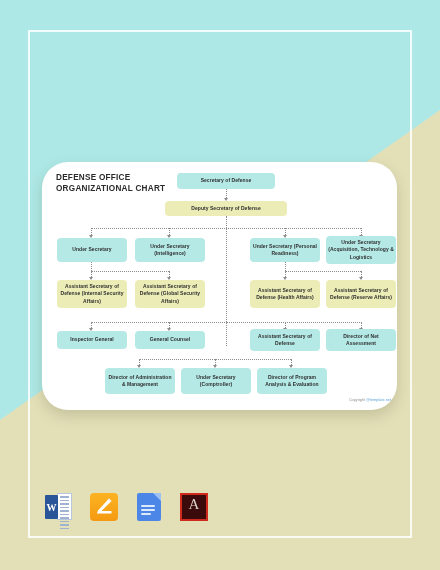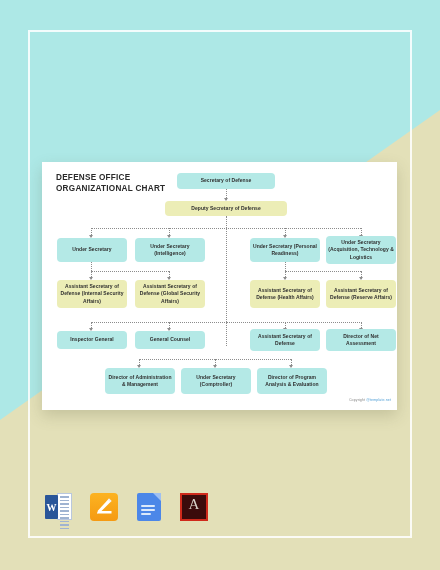--- a/index.html
+++ b/index.html
@@ -43,20 +43,21 @@
 
   
   #card {
     position: absolute;
     left: 42px;
     top: 162px;
     width: 355px;
     height: 248px;
     background: #ffffff;
     box-shadow: 0 6px 14px rgba(90,90,60,0.22);
+    border-radius: 26px;
   }
 
   
   #chart-title {
     position: absolute;
     left: 14px;
     top: 10px;
     width: 125px;
     font-size: 8.2px;
     font-weight: bold;

